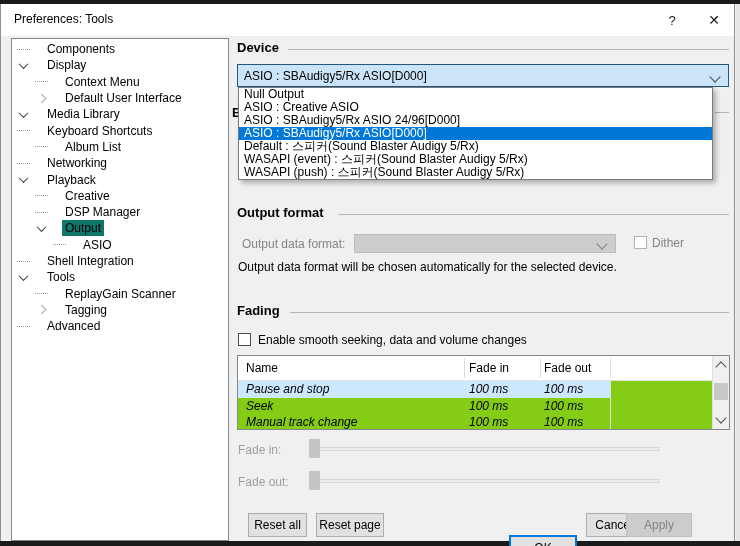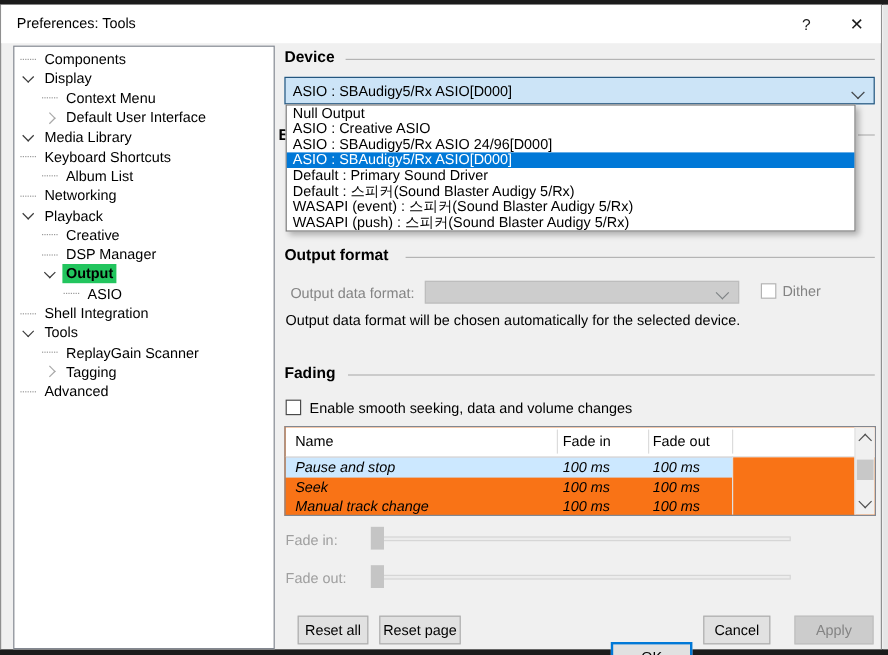--- a/index.html
+++ b/index.html
@@ -23,22 +23,22 @@
   
   #tree-panel{position:absolute;left:10px;top:34px;width:218px;height:503px;background:#fff;
     border:1px solid #828790;box-sizing:border-box;padding-top:2px;overflow:hidden;}
   .tree-row{display:flex;align-items:center;height:16.3px;white-space:nowrap;}
   .tree-prefix{display:flex;align-items:center;justify-content:center;width:16px;flex:none;}
   .lvl0{margin-left:3px;} .lvl1{margin-left:21px;} .lvl2{margin-left:39px;}
   .stub{display:inline-block;width:13px;height:0;border-top:1px dotted #9a9a9a;}
   .chev{display:inline-block;width:6px;height:6px;border-right:1.5px solid #3a3a3a;border-bottom:1.5px solid #3a3a3a;}
   .chev.down{transform:rotate(45deg) translate(-1px,-1px);}
   .chev.right{transform:rotate(-45deg);border-color:#a8a8a8;}
-  .tree-label{margin-left:3px;padding:1px 3px;}
-  .tree-label.selected{background:#22c55e;font-weight:bold;}
+  .tree-label{margin-left:13px;padding:1px 3px;}
+  .tree-label.selected{background:#0f766e;}
 
   
   .group-heading{position:absolute;font-weight:bold;font-size:13px;}
   .group-rule{position:absolute;height:1px;background:#b4b4b4;}
 
   
   #device-combo{position:absolute;left:236px;top:60px;width:492px;height:23px;box-sizing:border-box;
     background:#cce4f7;border:1px solid #24567e;display:flex;align-items:center;}
   #device-combo .val{padding-left:6px;}
   .combo-chev{position:absolute;right:9px;top:8px;width:7px;height:7px;
@@ -61,21 +61,21 @@
   #of-combo .combo-chev{border-color:#7e8284;top:5px;}
   .checkbox{position:absolute;width:13px;height:13px;box-sizing:border-box;background:#fff;}
   #dither-box{left:633px;top:232px;border:1px solid #b2b2b2;}
   #dither-label{position:absolute;left:651px;top:232px;}
   #of-note{position:absolute;left:237px;top:256px;}
 
   
   #enable-box{left:237px;top:329px;border:1px solid #4a4a4a;}
   #enable-label{position:absolute;left:257px;top:329px;}
   #fade-table{position:absolute;left:236px;top:351px;width:493px;height:75px;box-sizing:border-box;
-    background:#f97316;border:1px solid #828790;overflow:hidden;}
+    background:#84cc16;border:1px solid #828790;overflow:hidden;}
   #ft-header{position:relative;height:24px;background:#fff;border-bottom:1px solid #e4e4e4;}
   .ft-hcell{position:absolute;top:5px;}
   .ft-vline{position:absolute;top:2px;width:1px;height:20px;background:#dcdcdc;}
   #ft-body{position:relative;font-style:italic;}
   .ft-row{position:relative;height:16.5px;line-height:16.5px;}
   .ft-row .hl{position:absolute;left:0;top:0;width:372px;height:100%;background:#cce8ff;}
   .ft-cell{position:absolute;top:0;white-space:nowrap;}
   #ft-bodyline{position:absolute;left:372px;top:24px;width:1px;height:49px;background:#e0e0e0;}
   
   #ft-scroll{position:absolute;right:0;top:0;width:17px;height:73px;background:#f0f0f0;border-left:1px solid #e2e2e2;box-sizing:border-box;}
@@ -90,21 +90,21 @@
     background:#ececec;border:1px solid #d6d6d6;}
   .slider-thumb{position:absolute;width:11px;height:19px;background:#c5c5c5;}
 
   
   .btn{position:absolute;height:24px;box-sizing:border-box;background:#e1e1e1;border:1px solid #adadad;
     display:flex;align-items:center;justify-content:center;font-size:12px;}
   #btn-reset-all{left:247px;top:509px;width:59px;}
   #btn-reset-page{left:315px;top:509px;width:68px;}
   #btn-ok{left:508px;top:531px;width:68px;height:26px;border:2px solid #0078d7;}
   #btn-cancel{left:585px;top:509px;width:56px;}
-  #btn-apply{left:661px;top:509px;width:66px;background:#cccccc;border-color:#bfbfbf;color:#848484;}
+  #btn-apply{left:625px;top:509px;width:66px;background:#cccccc;border-color:#bfbfbf;color:#848484;}
 </style>
 </head>
 <body>
 
 <div id="screen">
   <div id="os-top" class="os-strip"></div>
   <div id="os-bottom" class="os-strip"></div>
   <div id="os-right"></div>
 
   <div id="dialog">
@@ -238,21 +238,20 @@
 
     <div id="device-combo">
       <span class="val">ASIO : SBAudigy5/Rx ASIO[D000]</span>
       <span class="combo-chev"></span>
     </div>
     <div id="device-dropdown">
         <div class="dd-item">Null Output</div>
         <div class="dd-item">ASIO : Creative ASIO</div>
         <div class="dd-item">ASIO : SBAudigy5/Rx ASIO 24/96[D000]</div>
         <div class="dd-item sel">ASIO : SBAudigy5/Rx ASIO[D000]</div>
-        <div class="dd-item">Default : Primary Sound Driver</div>
         <div class="dd-item">Default : 스피커(Sound Blaster Audigy 5/Rx)</div>
         <div class="dd-item">WASAPI (event) : 스피커(Sound Blaster Audigy 5/Rx)</div>
         <div class="dd-item">WASAPI (push) : 스피커(Sound Blaster Audigy 5/Rx)</div>
       </div>
 
     <div class="group-heading" style="left:236px;top:201px;">Output format</div>
     <div class="group-rule" style="left:337px;top:210px;width:391px;"></div>
     <div class="gray-label" style="position:absolute;left:241px;top:233px;">Output data format:</div>
     <div id="of-combo">
       <span></span>

